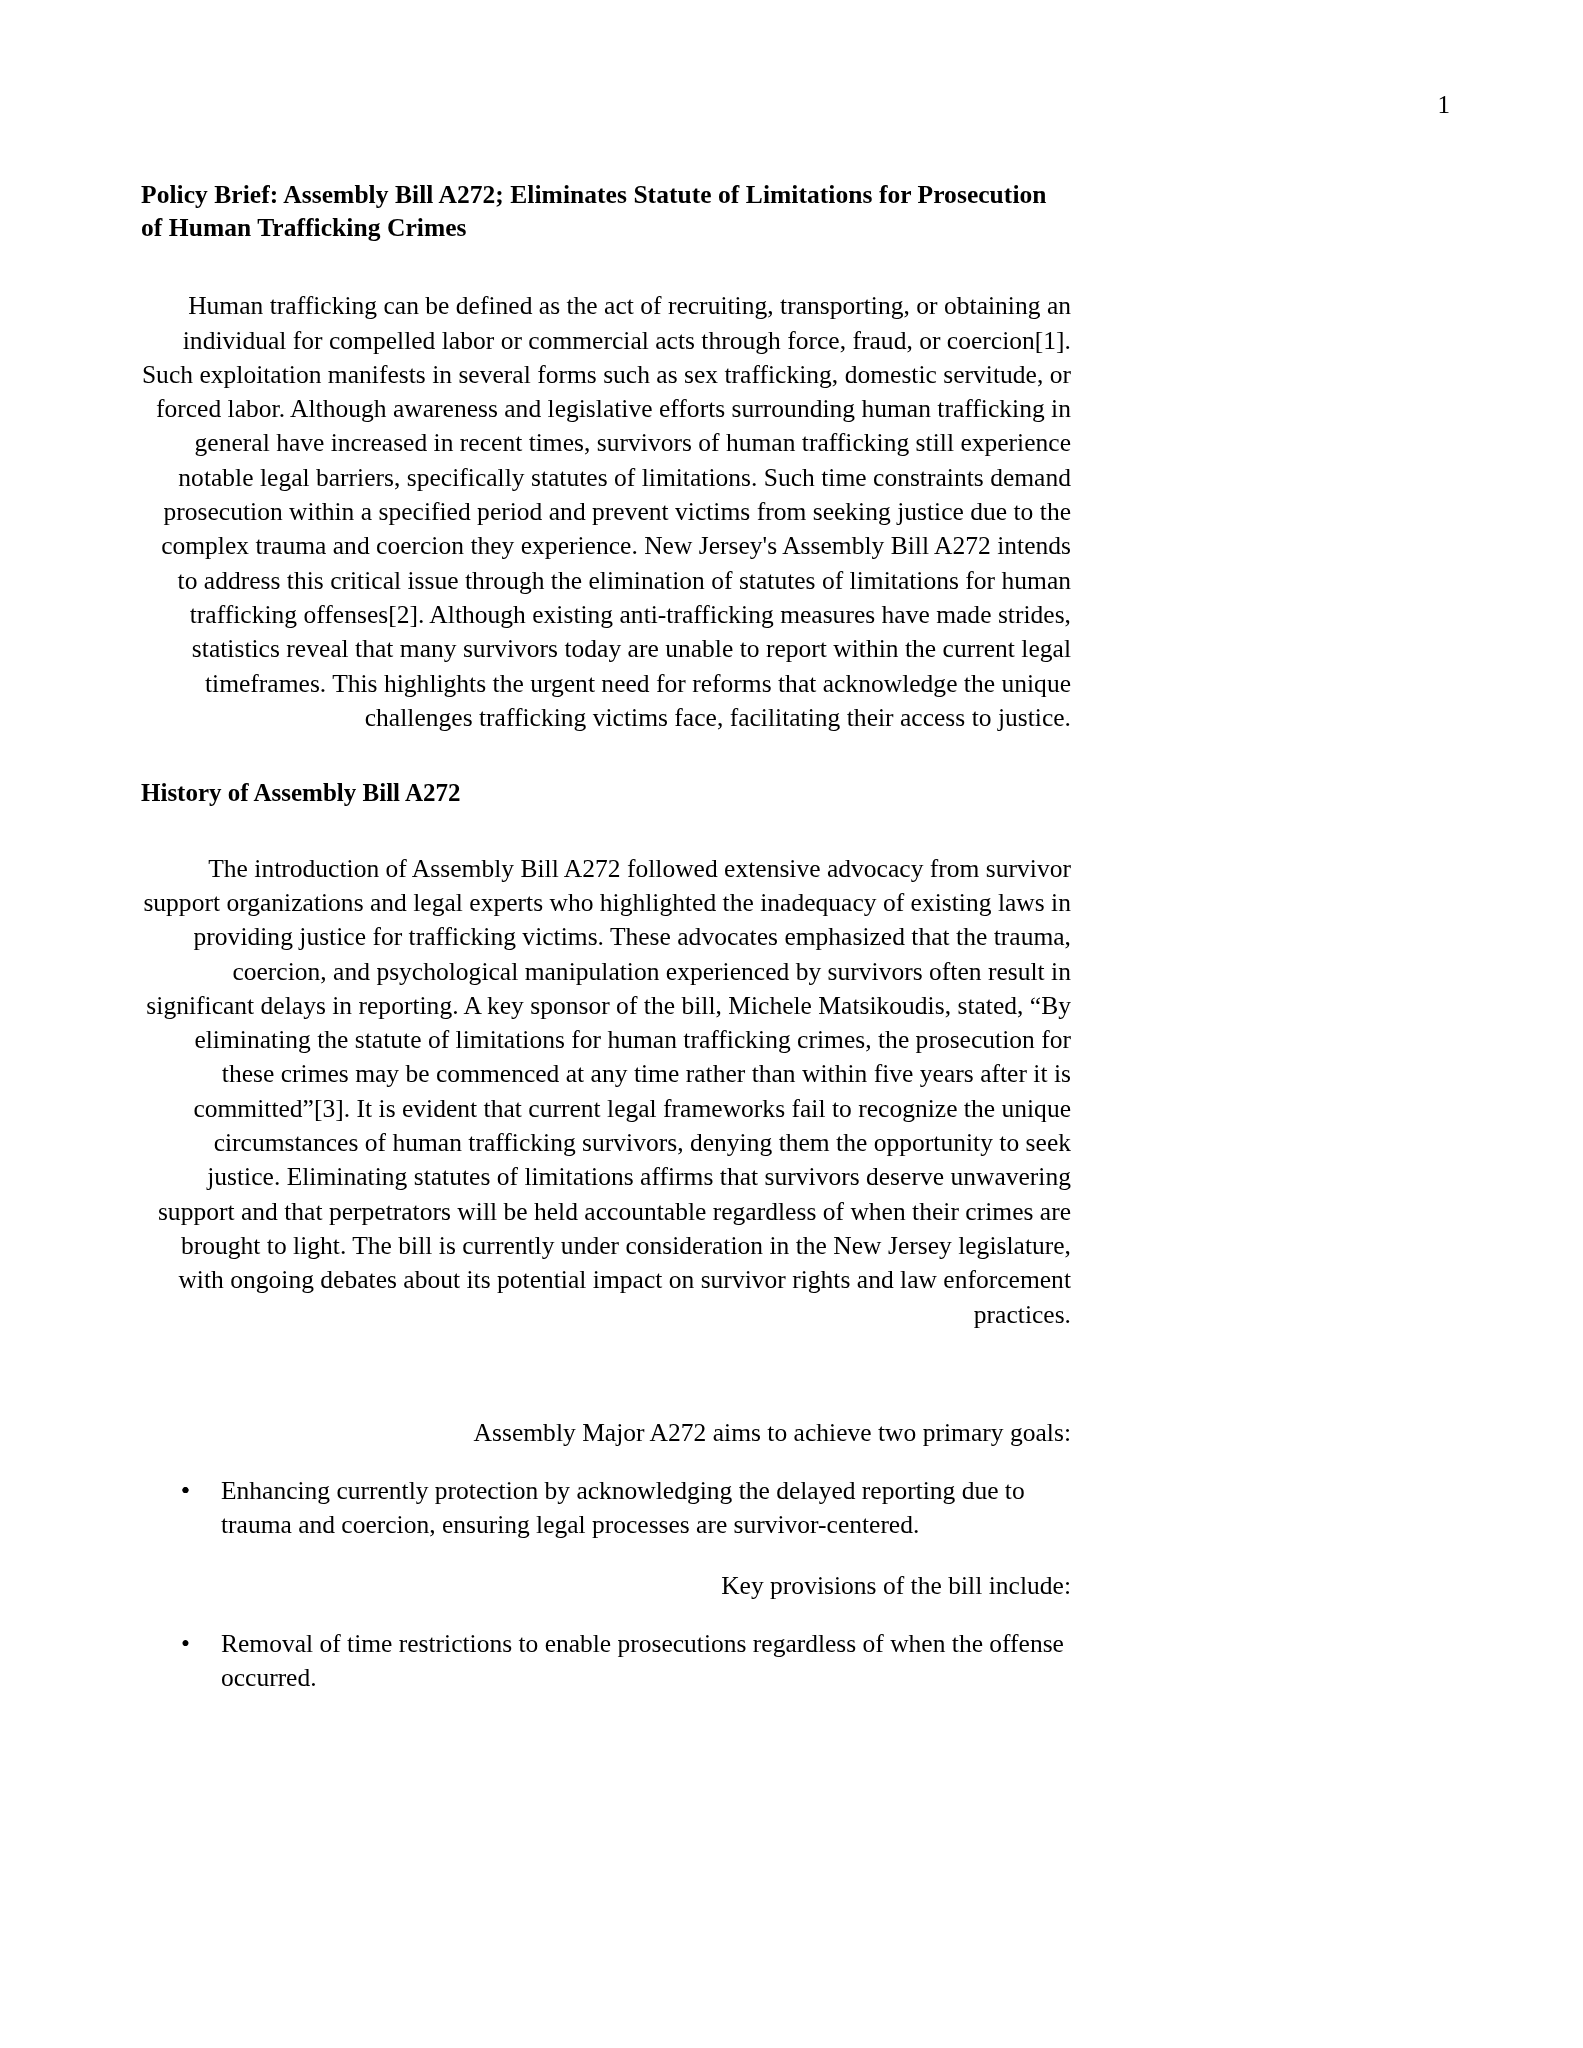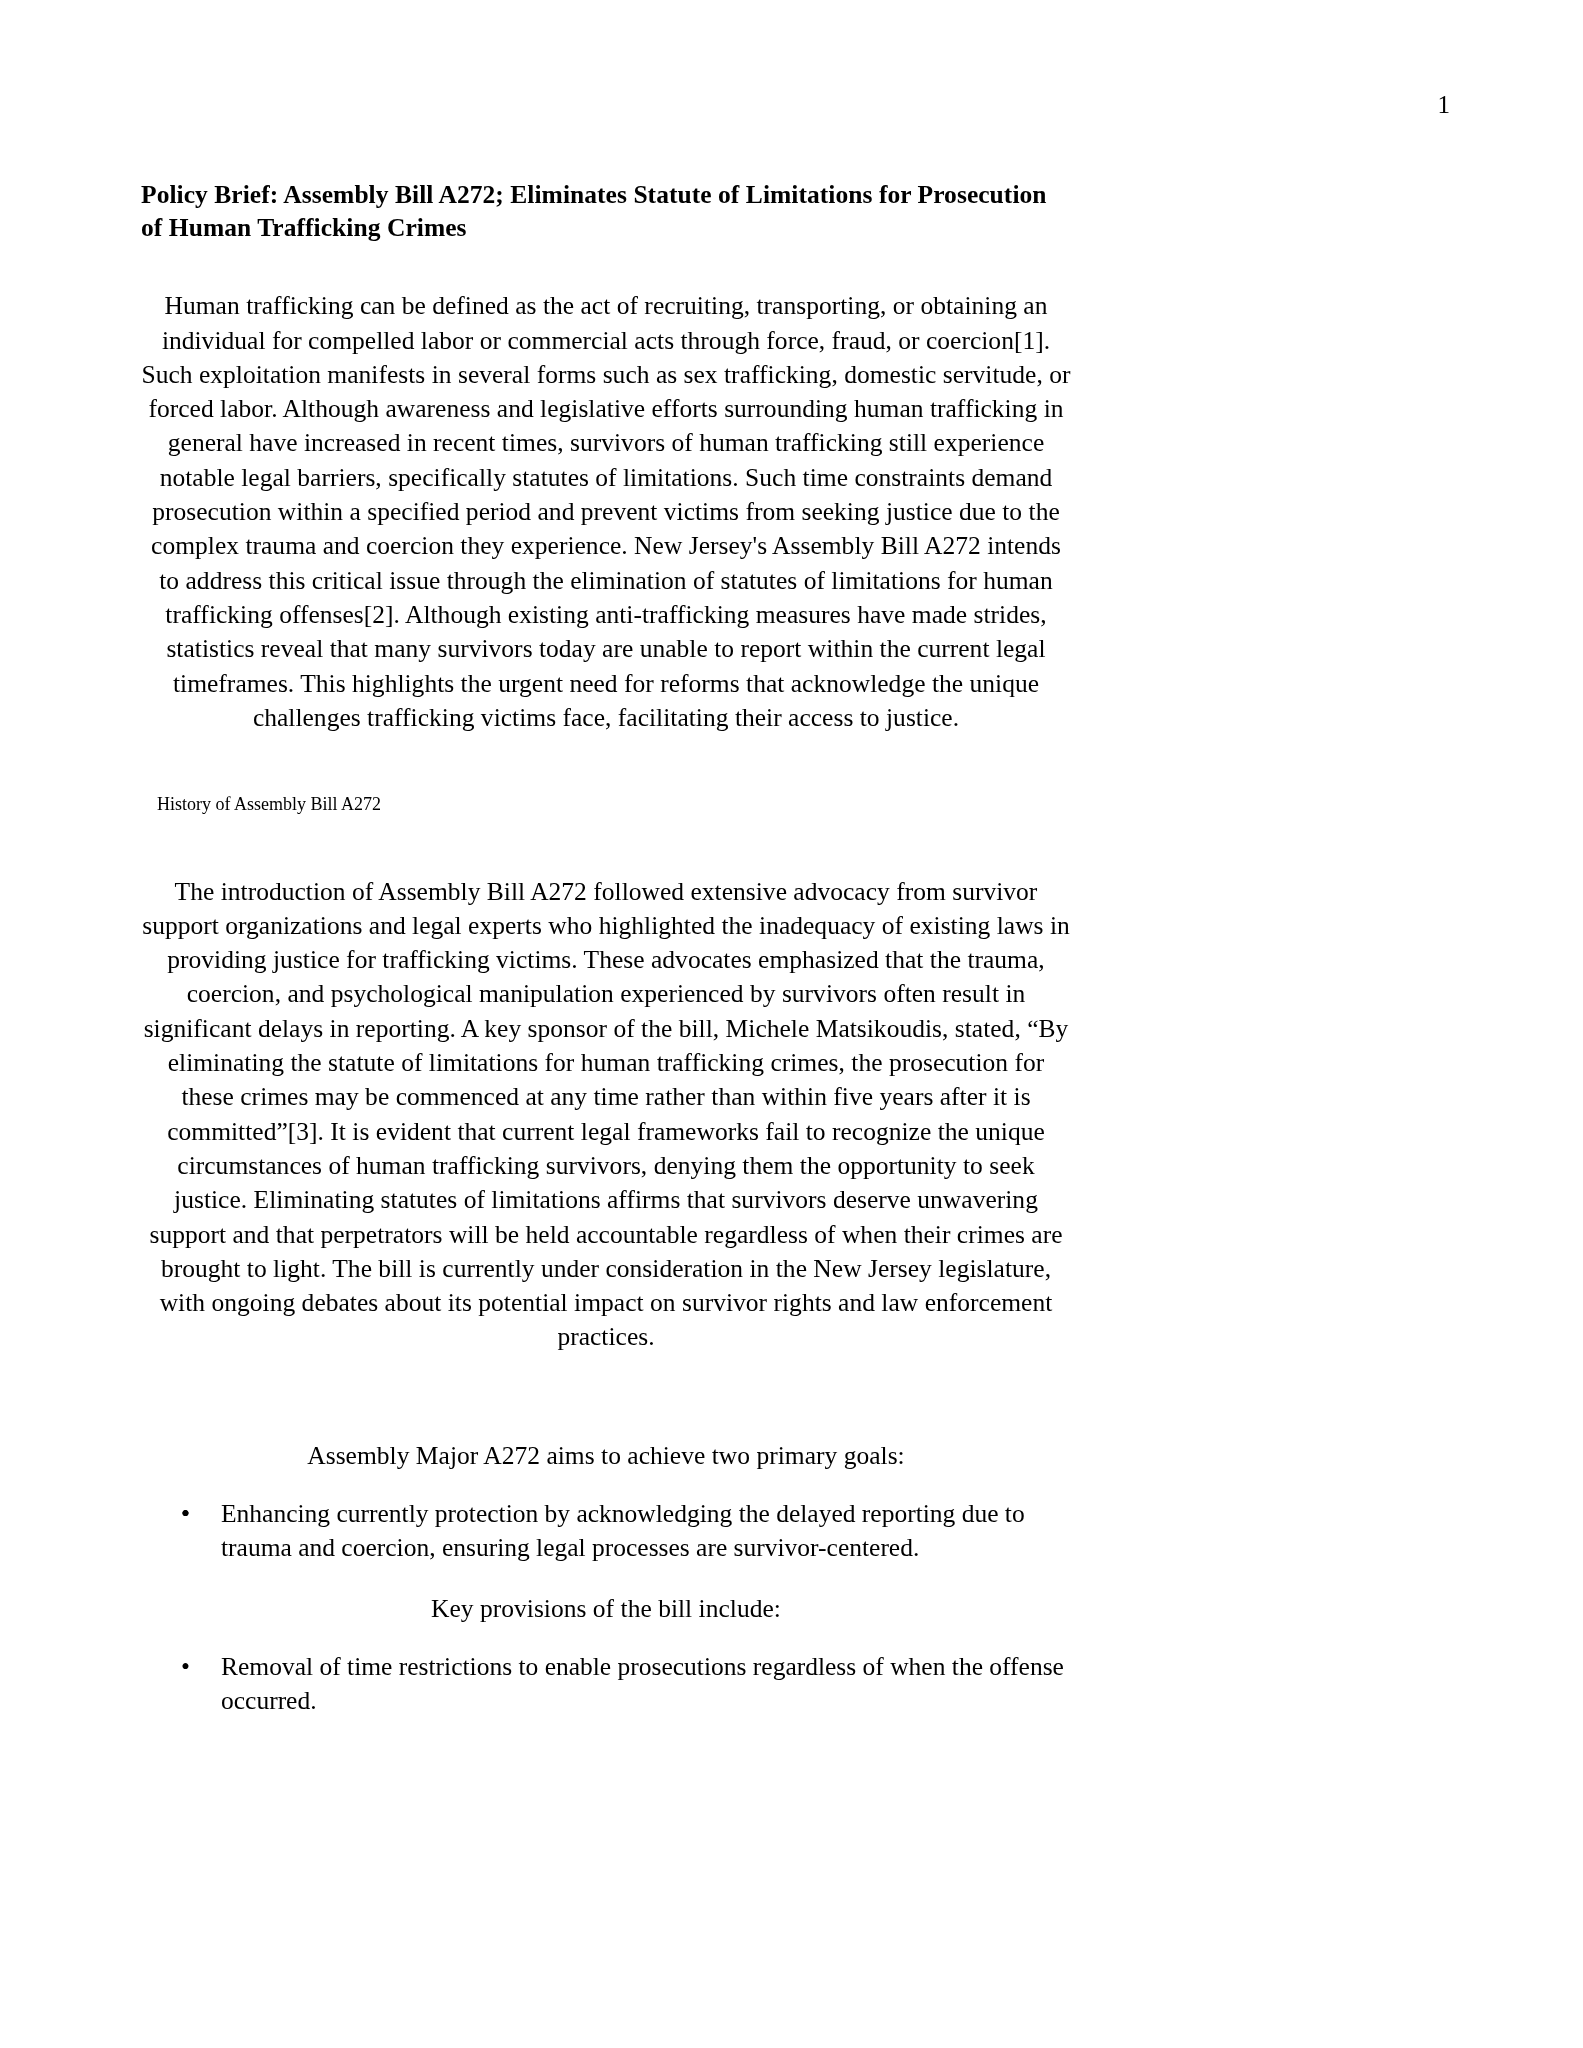--- a/index.html
+++ b/index.html
@@ -36,33 +36,33 @@
     font-weight: bold;
     line-height: 1.30;
     margin: 0 0 0 0;
     letter-spacing: 0.05px;
     font-family: Liberation Serif, serif;
   }
   .para {
     font-size: 25.5px;
     line-height: 1.345;
     margin: 0;
-    text-align: center;
+    text-align: right;
     letter-spacing: 0.02px;
   }
   .gap-after-title { height: 45px; }
   .gap-para { height: 42px; }
   .gap-heading-bot { height: 42px; }
   .gap-list { height: 24px; }
   .gap-list-bot { height: 26px; }
   .section-heading {
-    font-size: 18px;
-    font-weight: normal;
+    font-size: 25px;
+    font-weight: bold;
     line-height: 1.30;
-    margin: 16px;
+    margin: 0;
   }
   ul.bullets {
     margin: 0;
     padding: 0 0 0 40px;
     list-style: none;
   }
   ul.bullets li {
     position: relative;
     font-size: 25.5px;
     line-height: 1.345;

